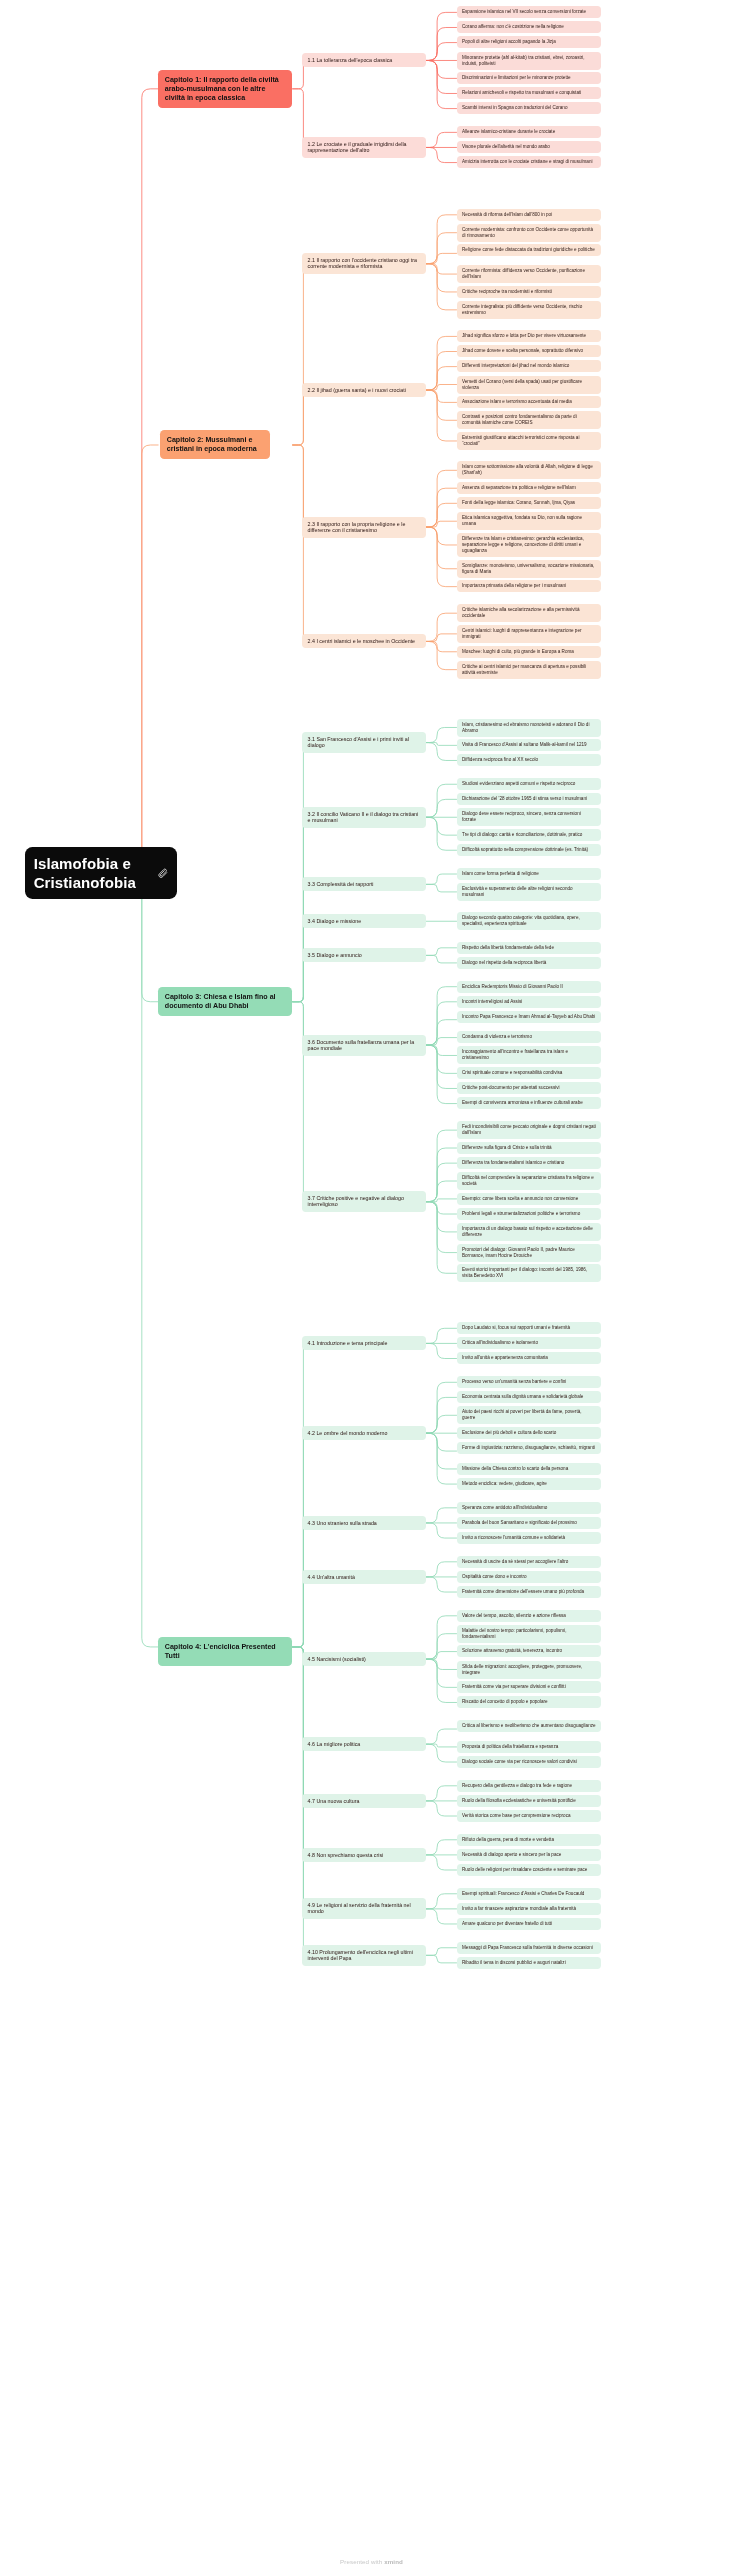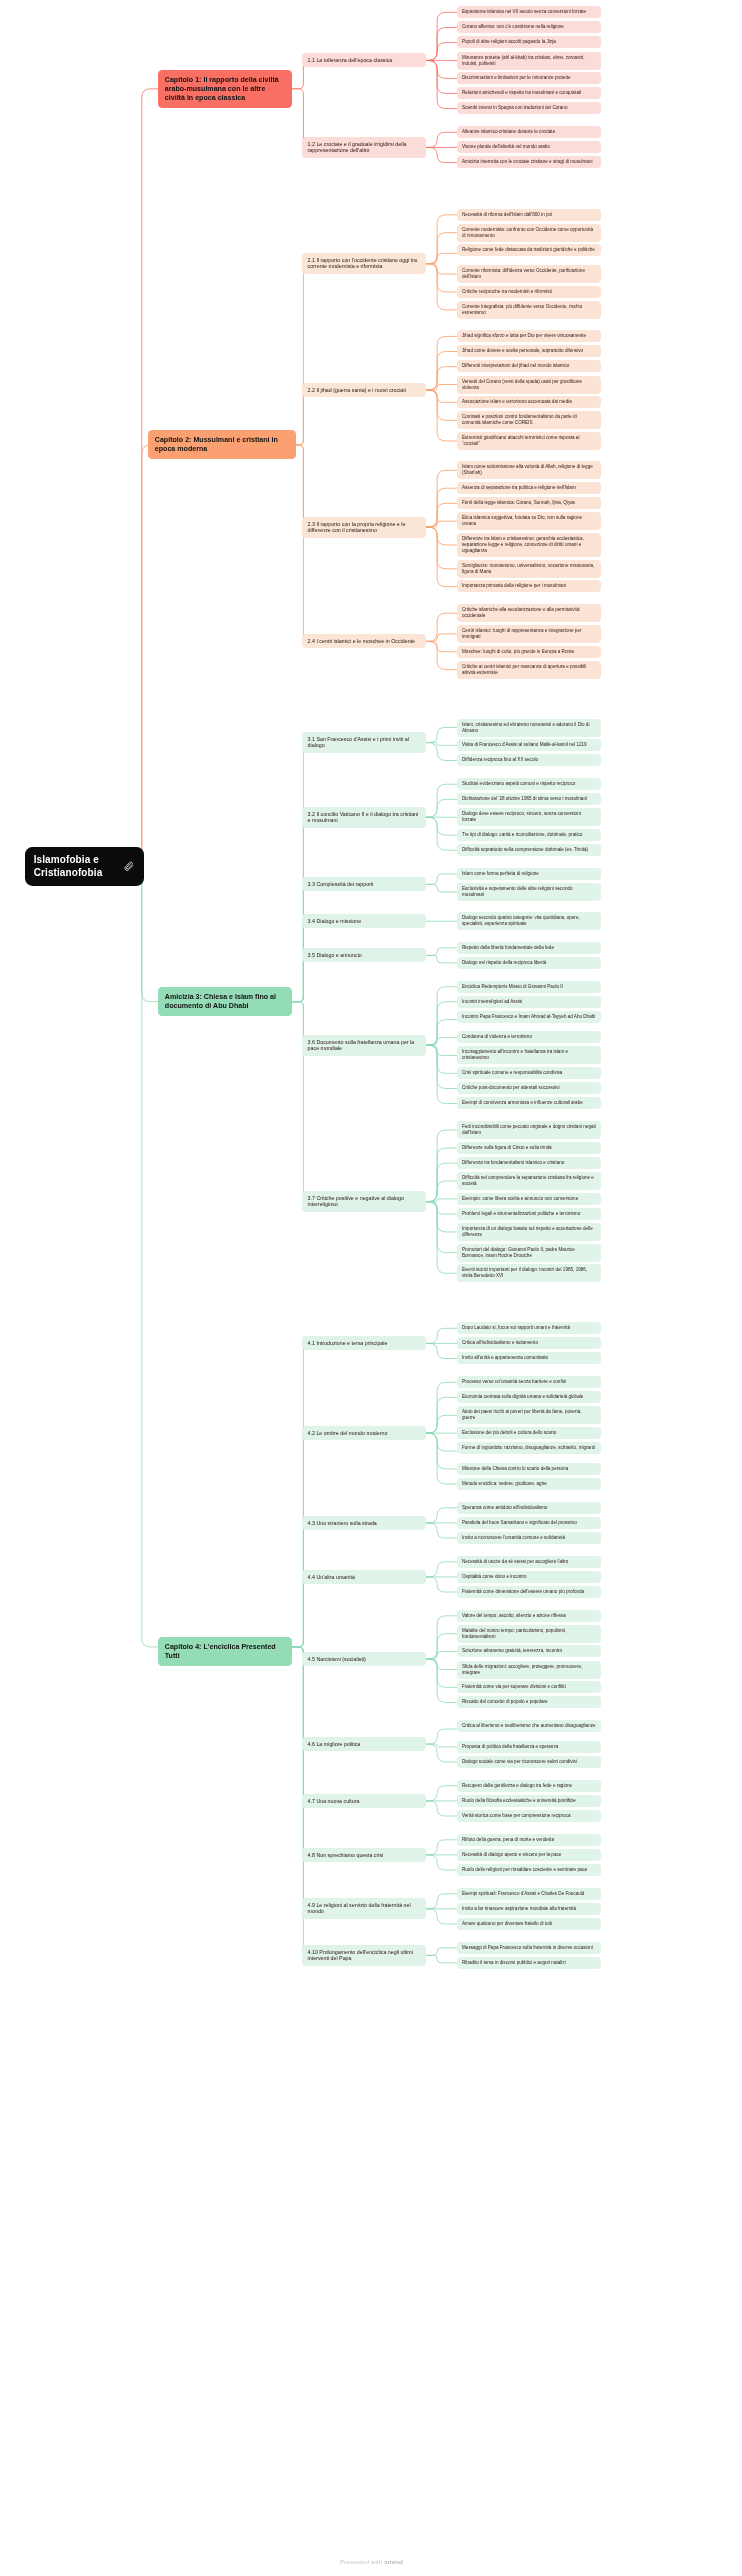--- a/index.html
+++ b/index.html
@@ -29,21 +29,21 @@
     align-items: center;
     line-height: 1.28;
   }
 
   
   .root {
     background: #0b0b0b;
     color: #ffffff;
     border-radius: 7.4px;
     padding: 6.8px 8.7px;
-    font-size: 10px;
+    font-size: 15px;
     font-weight: 700;
     letter-spacing: 0.1px;
     gap: 22px;
   }
   .root .txt { white-space: pre-line; }
   .clip-icon {
     flex: 0 0 auto;
     width: 10.5px; height: 10.5px;
     opacity: .92;
   }
@@ -262,21 +262,21 @@
       </div>
       <div class="node leaf l-red" style="left: 457px; width: 144px; top: 126px;">
         <span class="txt">Alleanze islamico-cristiane durante le crociate</span>
       </div>
       <div class="node leaf l-red" style="left: 457px; width: 144px; top: 141px;">
         <span class="txt">Visone plurale dell'alterità nel mondo arabo</span>
       </div>
       <div class="node leaf l-red" style="left: 457px; width: 144px; top: 156px;">
         <span class="txt">Amicizia interrotta con le crociate cristiane e stragi di musulmani</span>
       </div>
-      <div class="node chapter ch2" style="left: 148px; width: 148px; top: 430px;">
+      <div class="node chapter ch2" style="left: 160px; width: 110px; top: 430px;">
         <span class="txt">Capitolo 2: Mussulmani e cristiani in epoca moderna</span>
       </div>
       <div class="node section s-org" style="left: 302px; width: 124px; top: 253px;">
         <span class="txt">2.1 Il rapporto con l'occidente cristiano oggi tra corrente modernista e riformista</span>
       </div>
       <div class="node leaf l-org" style="left: 457px; width: 144px; top: 209px;">
         <span class="txt">Necessità di riforma dell'Islam dall'800 in poi</span>
       </div>
       <div class="node leaf l-org" style="left: 457px; width: 144px; top: 224px;">
         <span class="txt">Corrente modernista: confronto con Occidente come opportunità di rinnovamento</span>
@@ -350,21 +350,21 @@
       <div class="node leaf l-org" style="left: 457px; width: 144px; top: 625px;">
         <span class="txt">Centri islamici: luoghi di rappresentanza e integrazione per immigrati</span>
       </div>
       <div class="node leaf l-org" style="left: 457px; width: 144px; top: 646px;">
         <span class="txt">Moschee: luoghi di culto, più grande in Europa a Roma</span>
       </div>
       <div class="node leaf l-org" style="left: 457px; width: 144px; top: 661px;">
         <span class="txt">Critiche ai centri islamici per mancanza di apertura e possibili attività estremiste</span>
       </div>
       <div class="node chapter ch3" style="left: 158px; width: 134px; top: 987px;">
-        <span class="txt">Amicizia 3: Chiesa e Islam fino al documento di Abu Dhabi</span>
+        <span class="txt">Capitolo 3: Chiesa e Islam fino al documento di Abu Dhabi</span>
       </div>
       <div class="node section s-green" style="left: 302px; width: 124px; top: 732px;">
         <span class="txt">3.1 San Francesco d'Assisi e i primi inviti al dialogo</span>
       </div>
       <div class="node leaf l-green" style="left: 457px; width: 144px; top: 719px;">
         <span class="txt">Islam, cristianesimo ed ebraismo monoteisti e adorano il Dio di Abramo</span>
       </div>
       <div class="node leaf l-green" style="left: 457px; width: 144px; top: 739px;">
         <span class="txt">Visita di Francesco d'Assisi al sultano Malik-al-kamil nel 1219</span>
       </div>

